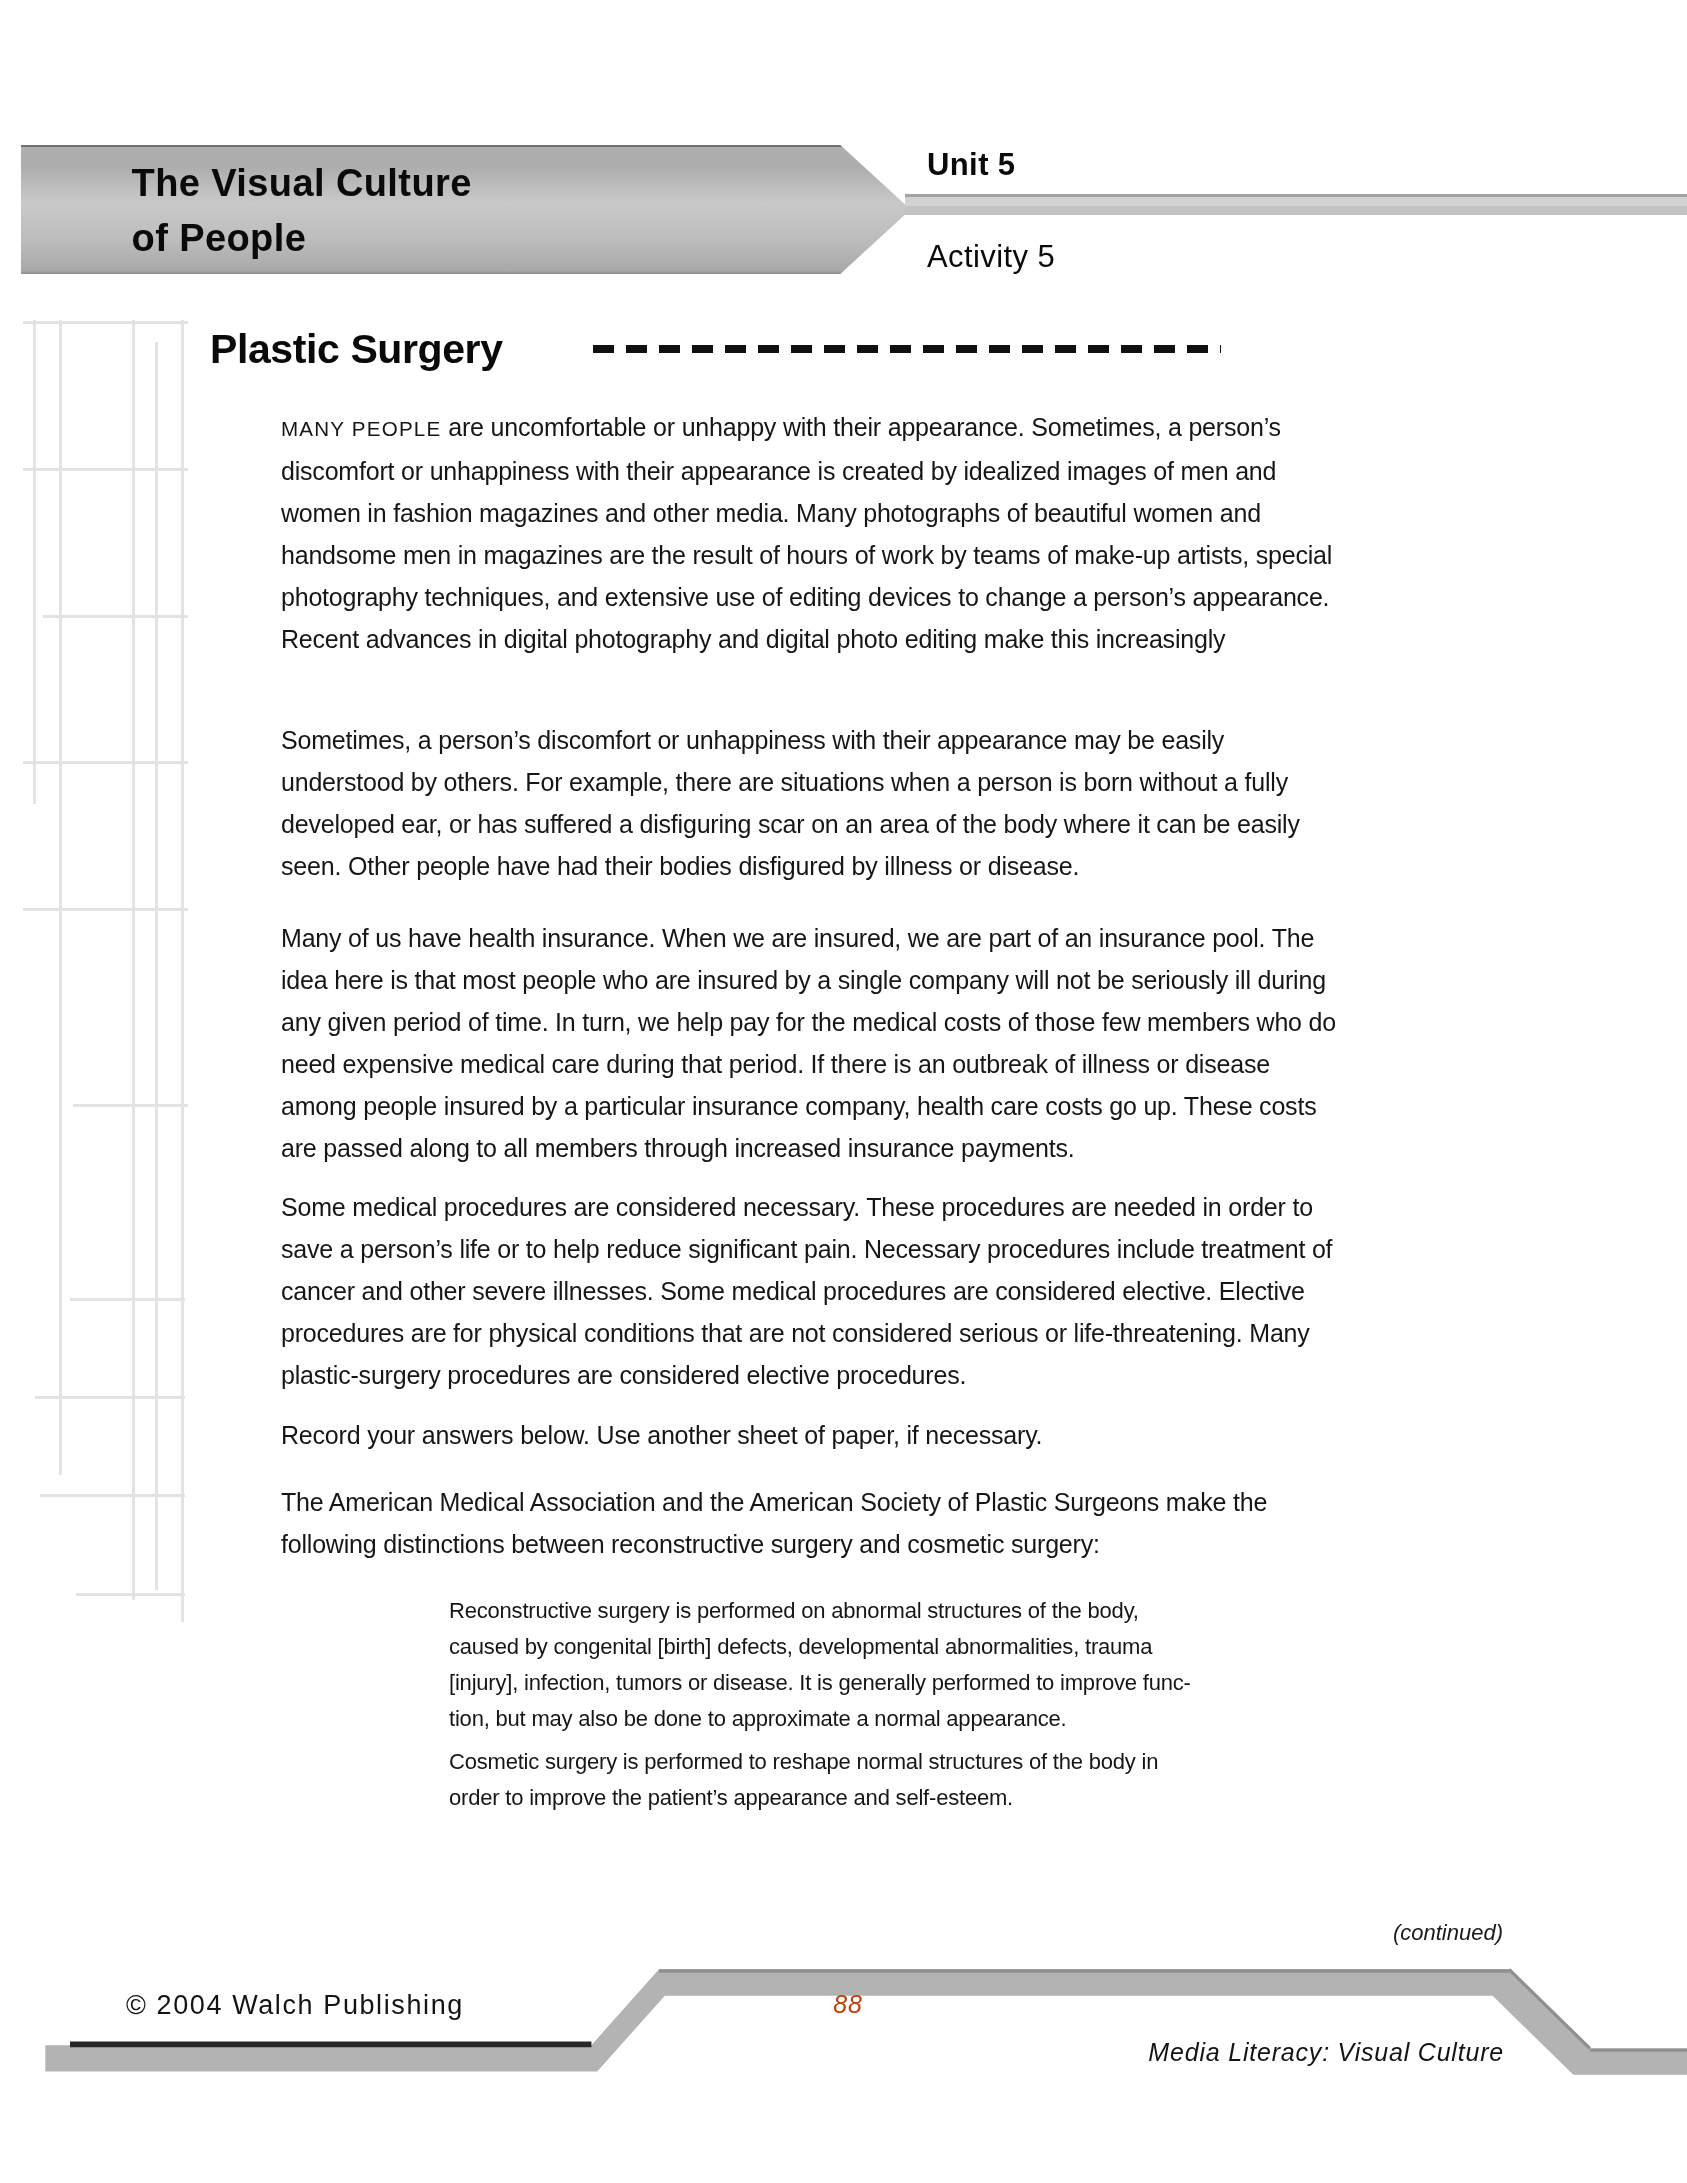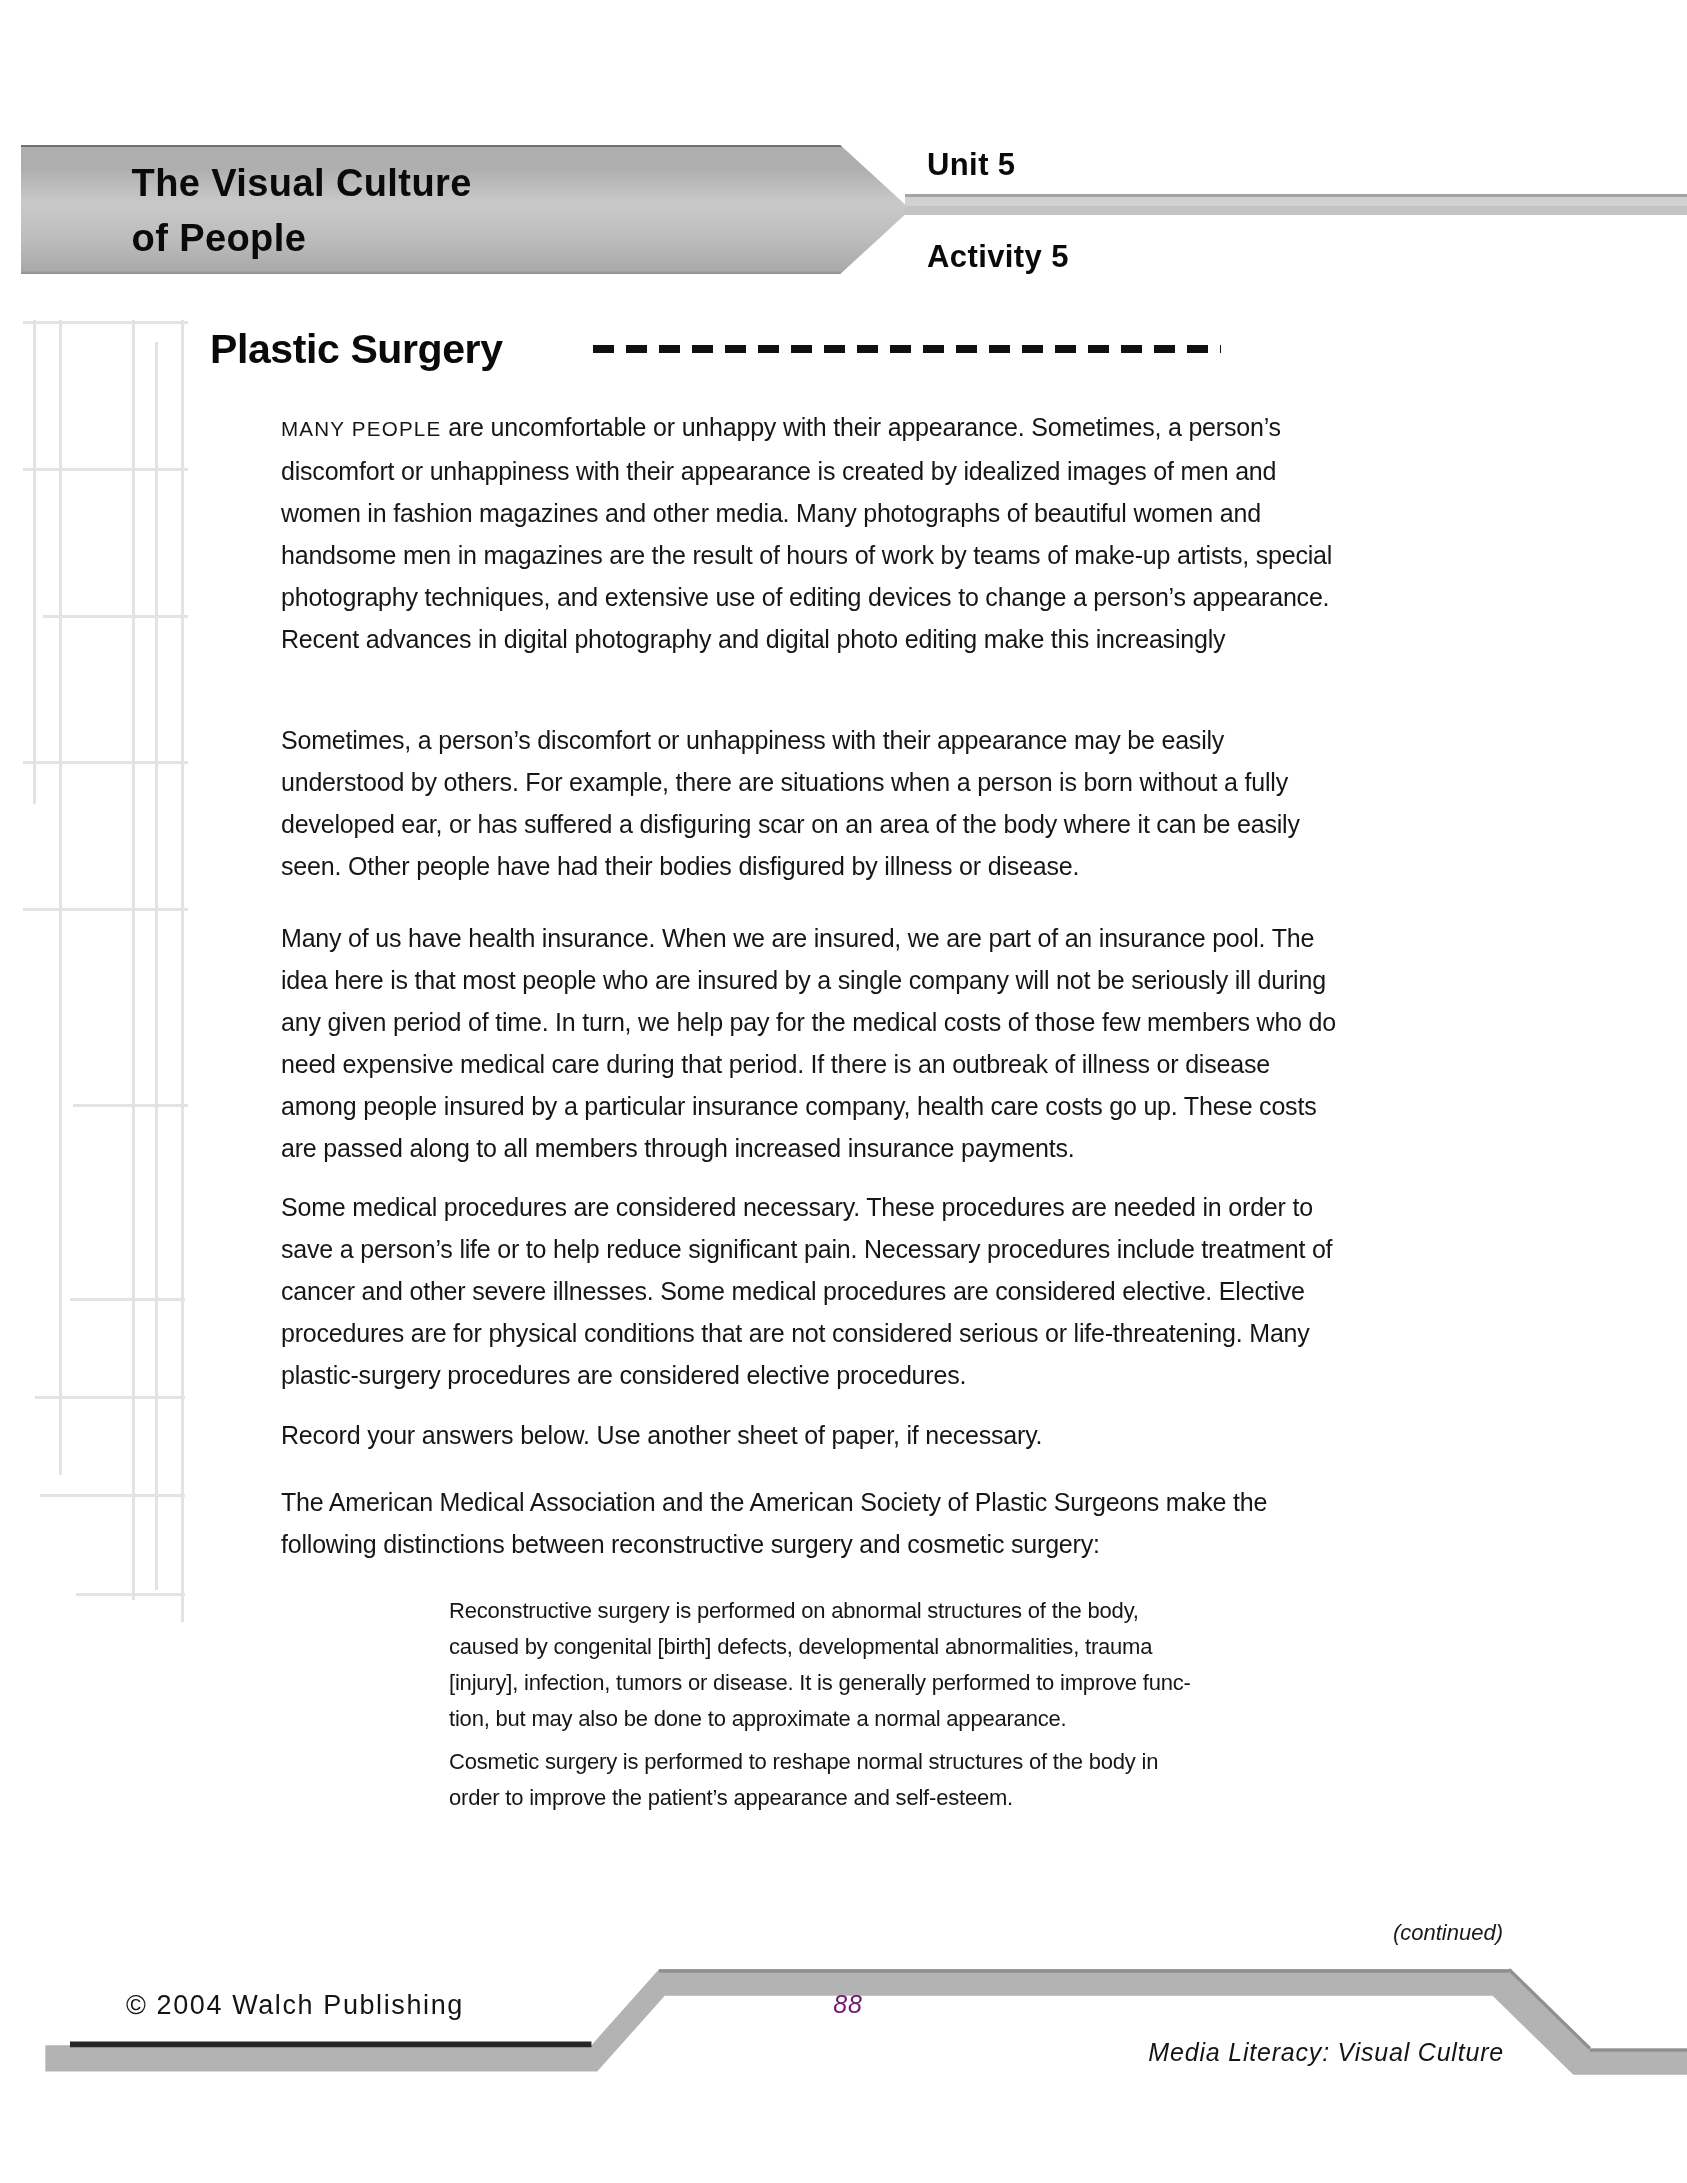--- a/index.html
+++ b/index.html
@@ -8,21 +8,21 @@
 
   
   .banner{position:absolute;left:20.6px;top:145px;width:890px;height:129px;
           clip-path:polygon(0 0,92.1% 0,100% 50%,92.1% 100%,0 100%);
           background:linear-gradient(180deg,#6f6f6f 0 2.5px,#aeaeae 2.5px 18%,#c9c9c9 45%,#bdbdbd 72%,#a9a9a9 calc(100% - 3.3px),#8a8a8a 100%);}
   .banner-text{position:absolute;left:111px;top:10.7px;font-weight:800;font-size:38px;
                line-height:55px;color:#0a0a0a;letter-spacing:0.4px;}
   .hdr-bar{position:absolute;left:905px;top:194px;width:783px;height:21.4px;
            background:linear-gradient(180deg,#a3a3a3 0 3.3px,#d2d2d2 3.3px 55%,#c3c3c3 55% 100%);}
   .unit{position:absolute;left:927px;top:147px;font-weight:800;font-size:31px;color:#0a0a0a;letter-spacing:0.4px;}
-  .activity{position:absolute;left:927px;top:239px;font-weight:700;font-size:31px;color:#0a0a0a;letter-spacing:0.4px;text-align:center;}
+  .activity{position:absolute;left:927px;top:239px;font-weight:400;font-size:31px;color:#0a0a0a;letter-spacing:0.4px;text-align:center;}
 
   
   .grid div{position:absolute;background:#e3e3e3;}
 
   
   .title{position:absolute;left:210px;top:326px;font-weight:800;font-size:41px;
          letter-spacing:-0.4px;color:#0a0a0a;}
   .dashes{position:absolute;left:593px;top:345px;width:628px;height:8.2px;
           background:repeating-linear-gradient(90deg,#101010 0 21.4px,transparent 21.4px 33px);}
 
@@ -33,21 +33,21 @@
   .quote{position:absolute;left:449px;width:882px;font-size:22px;line-height:36px;
          color:#161616;letter-spacing:-0.2px;}
 
   .continued{position:absolute;left:1256px;top:1920px;width:247px;text-align:right;
              font-style:italic;font-size:22px;color:#1a1a1a;}
 
   
   .footer-svg{position:absolute;left:0;top:1961px;}
   .f-copy{position:absolute;left:126px;top:1990px;font-size:27px;letter-spacing:1.6px;color:#141414;}
   .f-page{position:absolute;left:807px;top:1990px;width:82px;text-align:center;
-          font-style:italic;font-size:25px;letter-spacing:0.8px;color:#701a75;}
+          font-style:italic;font-size:25px;letter-spacing:0.8px;color:#c2410c;}
   .f-book{position:absolute;left:1137px;top:1990px;width:367px;text-align:right;
           font-style:italic;font-size:25px;letter-spacing:0.8px;color:#141414;margin-top:48px;}
 </style>
 </head>
 <body>
 
 <div id="page">
 
   <div class="banner">
     <div class="banner-text">

